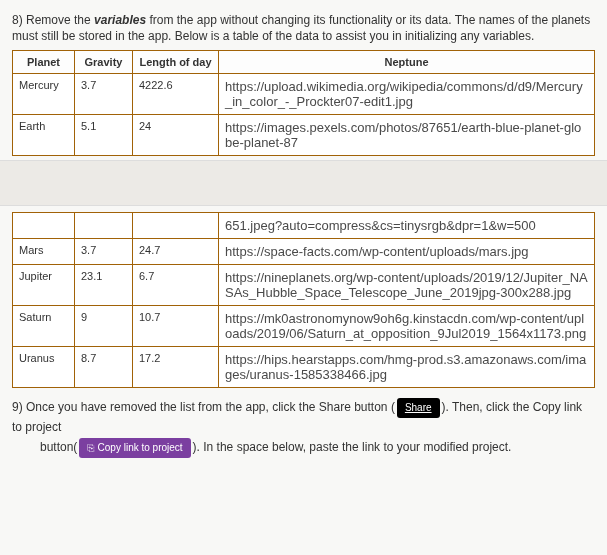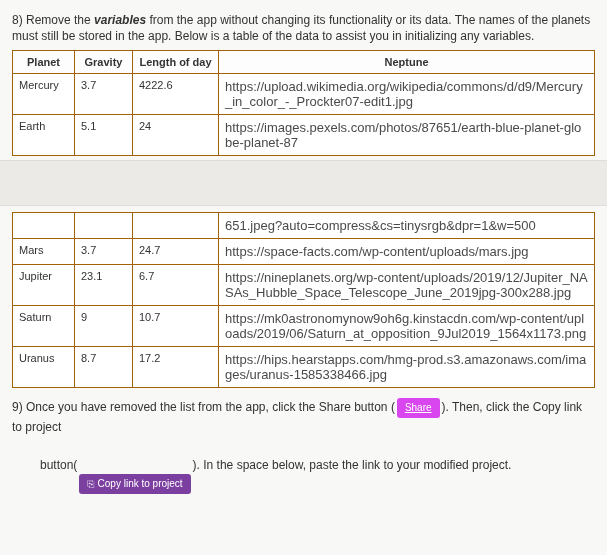--- a/index.html
+++ b/index.html
@@ -57,22 +57,22 @@
   .q9 .line1, .q9 .line2 { display: block; }
   .btn {
     display: inline-block;
     padding: 2px 8px;
     border-radius: 3px;
     color: #fff;
     font-size: 10px;
     vertical-align: middle;
     margin: 0 2px;
   }
-  .btn.share { background: #d946ef; text-decoration: underline; }
-  .btn.copy { background: #7b3fa0; margin-top: 36px; }
+  .btn.share { background: #000000; text-decoration: underline; }
+  .btn.copy { background: #7b3fa0; }
   .btn .icon { margin-right: 3px; font-size: 9px; }
   col.c-planet { width: 62px; }
   col.c-gravity { width: 58px; }
   col.c-length { width: 86px; }
   col.c-picture { width: auto; }
 </style>
 </head>
 <body>
 
 <div class="question-text">

